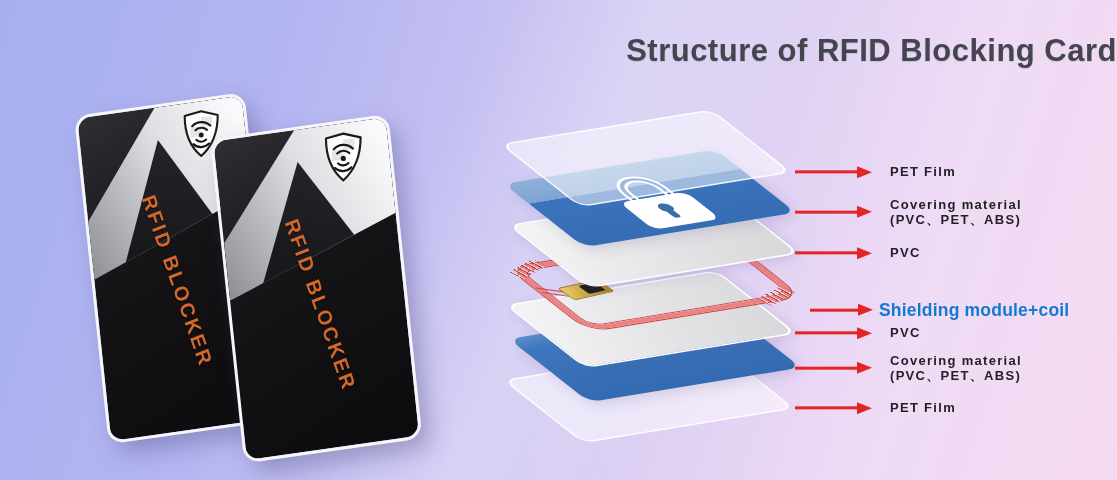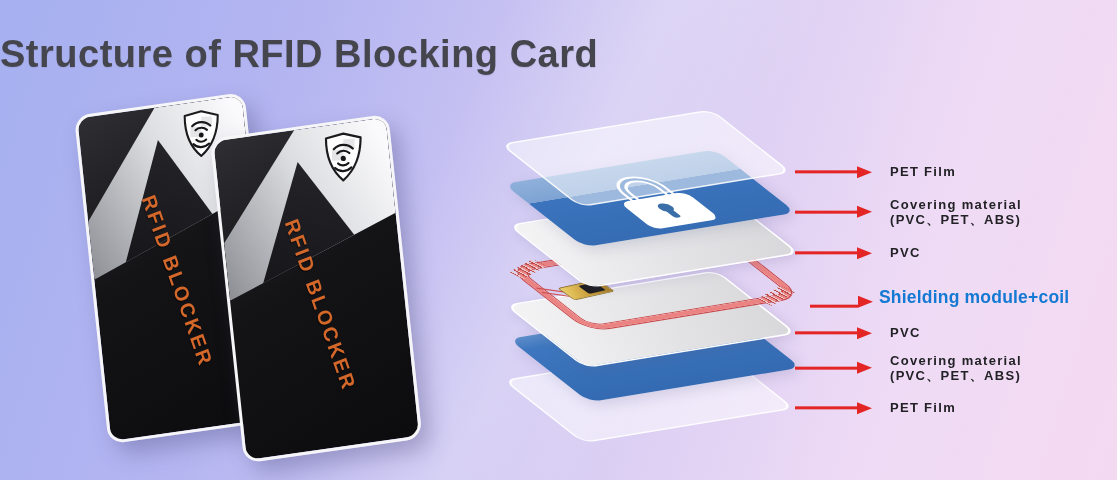--- a/index.html
+++ b/index.html
@@ -9,22 +9,22 @@
     position:relative; width:1117px; height:480px; overflow:hidden;
     font-family:"Liberation Sans", sans-serif;
     background:linear-gradient(107deg,#a6b0f0 0%,#b4b5f1 25%,#d6ccf3 55%,#efdbf5 80%,#f4daf1 100%);
   }
   .sheen {
     position:absolute; inset:0; pointer-events:none;
     background:linear-gradient(115deg, rgba(255,255,255,0) 38%, rgba(255,255,255,0.20) 50%, rgba(255,255,255,0) 62%);
   }
 
   .title {
-    position:absolute; top:33px; left:0; right:0; text-align:left;
-    font-size:38px; font-weight:bold; letter-spacing:.5px; color:#45464d;
+    position:absolute; top:33px; left:0; right:0; text-align:right;
+    font-size:31px; font-weight:bold; letter-spacing:.5px; color:#45464d;
     text-shadow:0 1px 1px rgba(120,120,170,.25); z-index:30;
   }
 
   
   .card {
     position:absolute; transform-origin:0 0;
     transform:matrix(0.99,-0.14,0.105,0.995,0,0);
     background:linear-gradient(155deg,#2e2e33 0%,#141416 45%,#0c0c0e 100%);
     border:3px solid #f6f6f8; border-radius:16px; overflow:hidden;
     box-shadow:8px 12px 22px rgba(70,70,120,.35);
@@ -110,21 +110,21 @@
   }
   .callout .txt {
     margin-left:18px; font-size:13px; font-weight:600; letter-spacing:1.3px;
     color:#222226; line-height:1.18; white-space:nowrap;
   }
   .callout.emph .line { width:48px; }
   .callout.emph .txt { margin-left:6px; font-size:17.5px; letter-spacing:.2px; font-weight:bold; color:#1479d2; }
   #c1 { left:795px; top:172px; }
   #c2 { left:795px; top:212px; }
   #c3 { left:795px; top:253px; }
-  #c4 { left:810px; top:297px;align-items:flex-end; }
+  #c4 { left:810px; top:310px; }
   #c5 { left:795px; top:333px; }
   #c6 { left:795px; top:368px; }
   #c7 { left:795px; top:408px; }
 </style>
 </head>
 <body>
 
 <div class="stage">
   <div class="sheen"></div>
 

